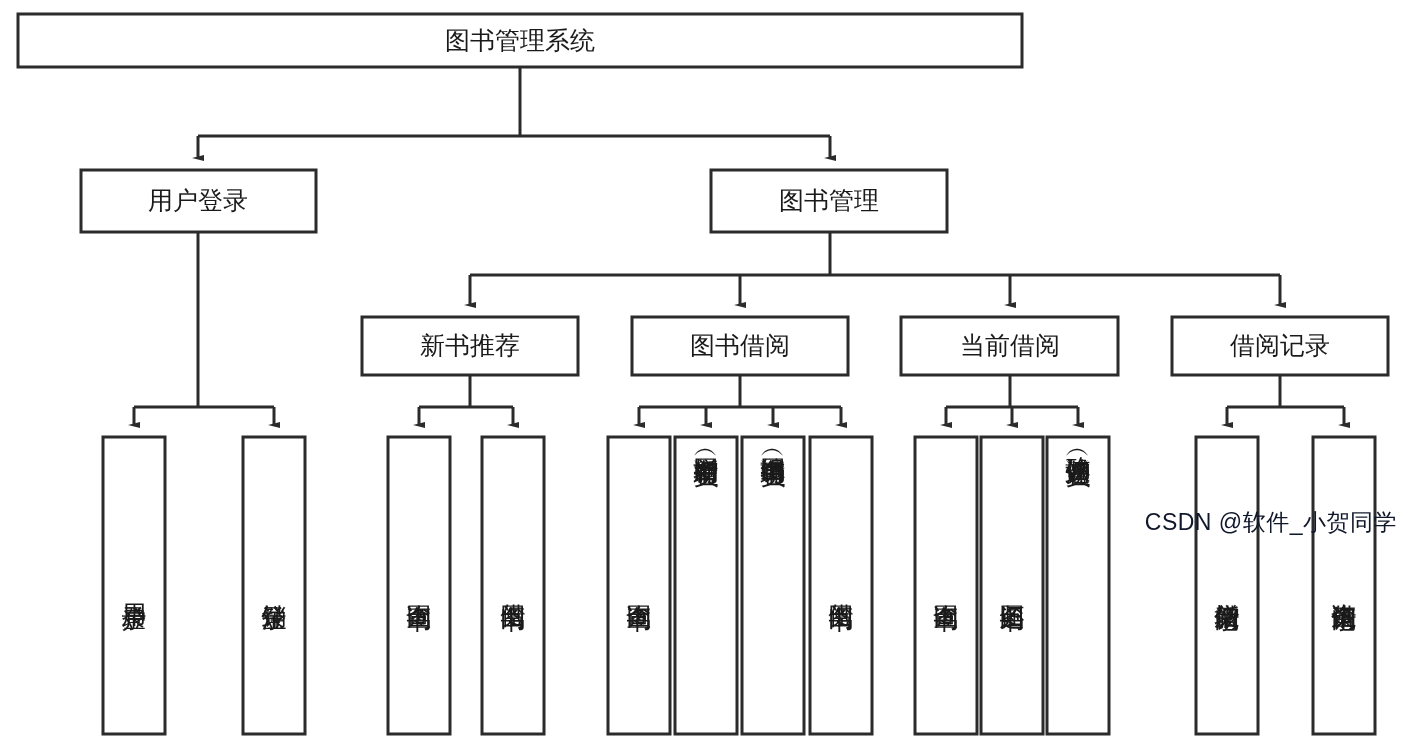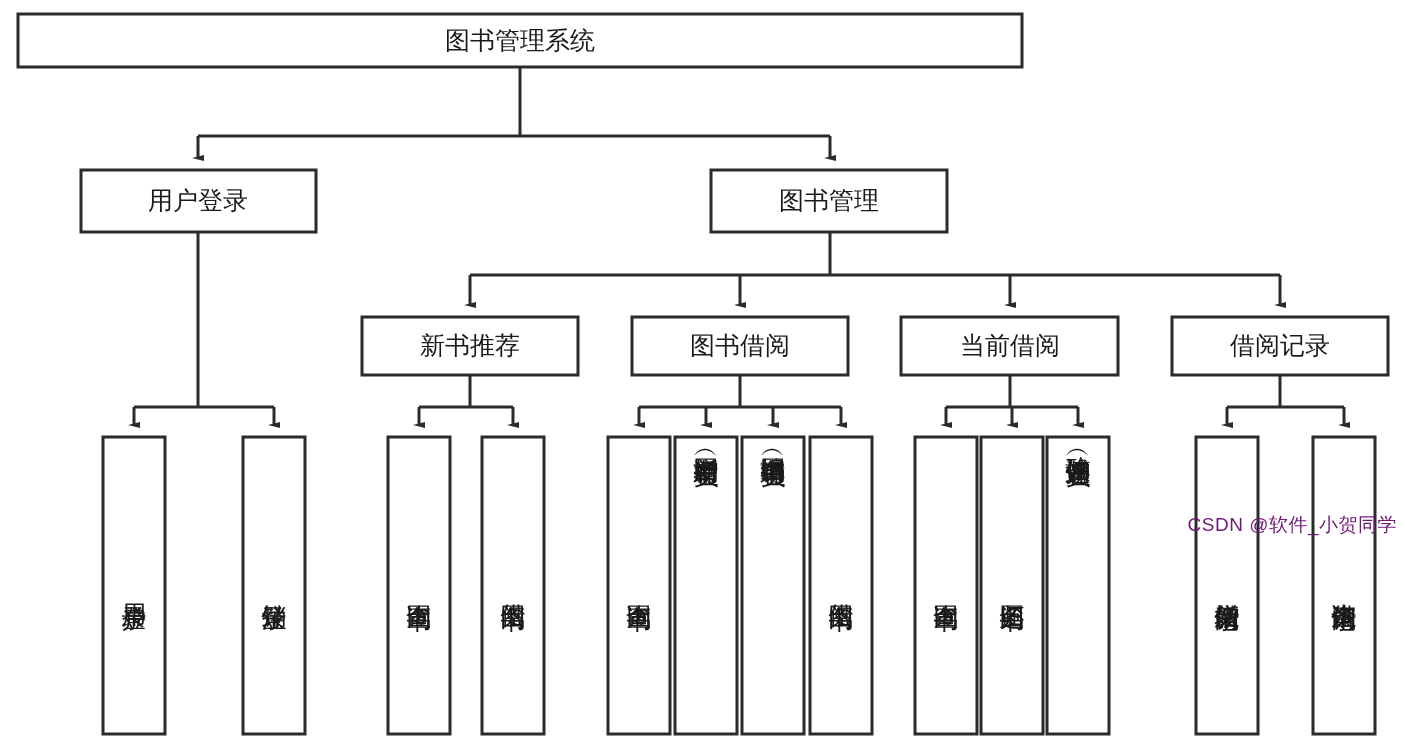--- a/index.html
+++ b/index.html
@@ -61,22 +61,22 @@
     line-height: 1.08;
     letter-spacing: 1px;
     color: #1a1a1a;
     white-space: nowrap;
   }
   .watermark {
     position: absolute;
     right: 8px;
     bottom: 5px;
     font-family: "Liberation Sans", "DejaVu Sans", sans-serif;
-    font-size: 19px;
-    color: #701a75;
+    font-size: 23px;
+    color: #0f172a;
     letter-spacing: 0.5px;
     white-space: nowrap;
   }
 </style>
 </head>
 <body>
 
 <div id="diagram-root">
 
   <svg class="flowchart" viewBox="0 0 1405 747">

